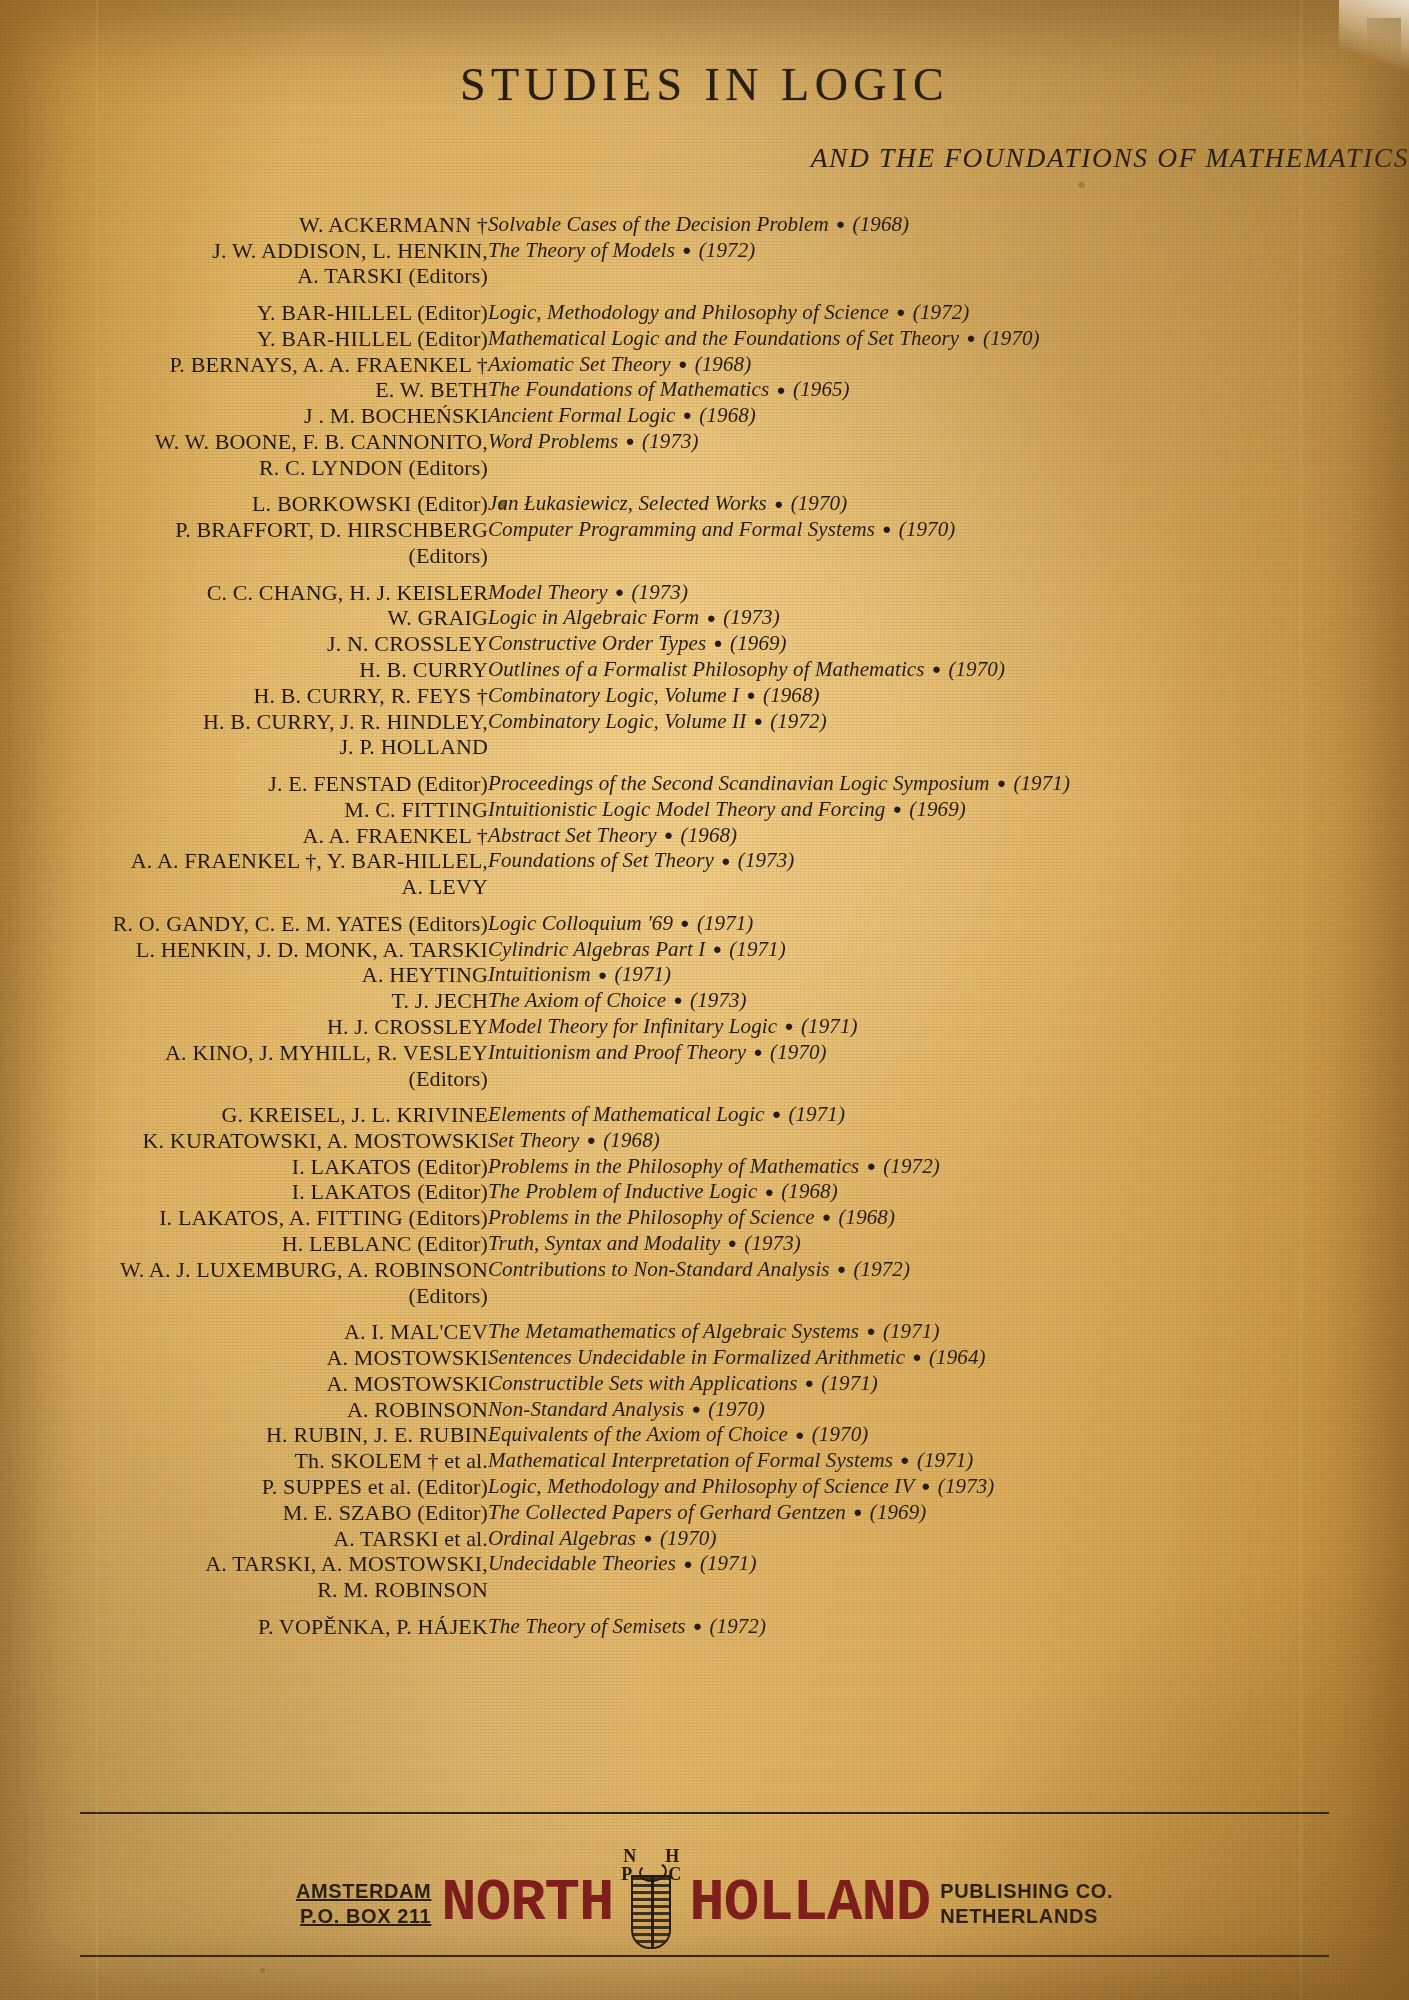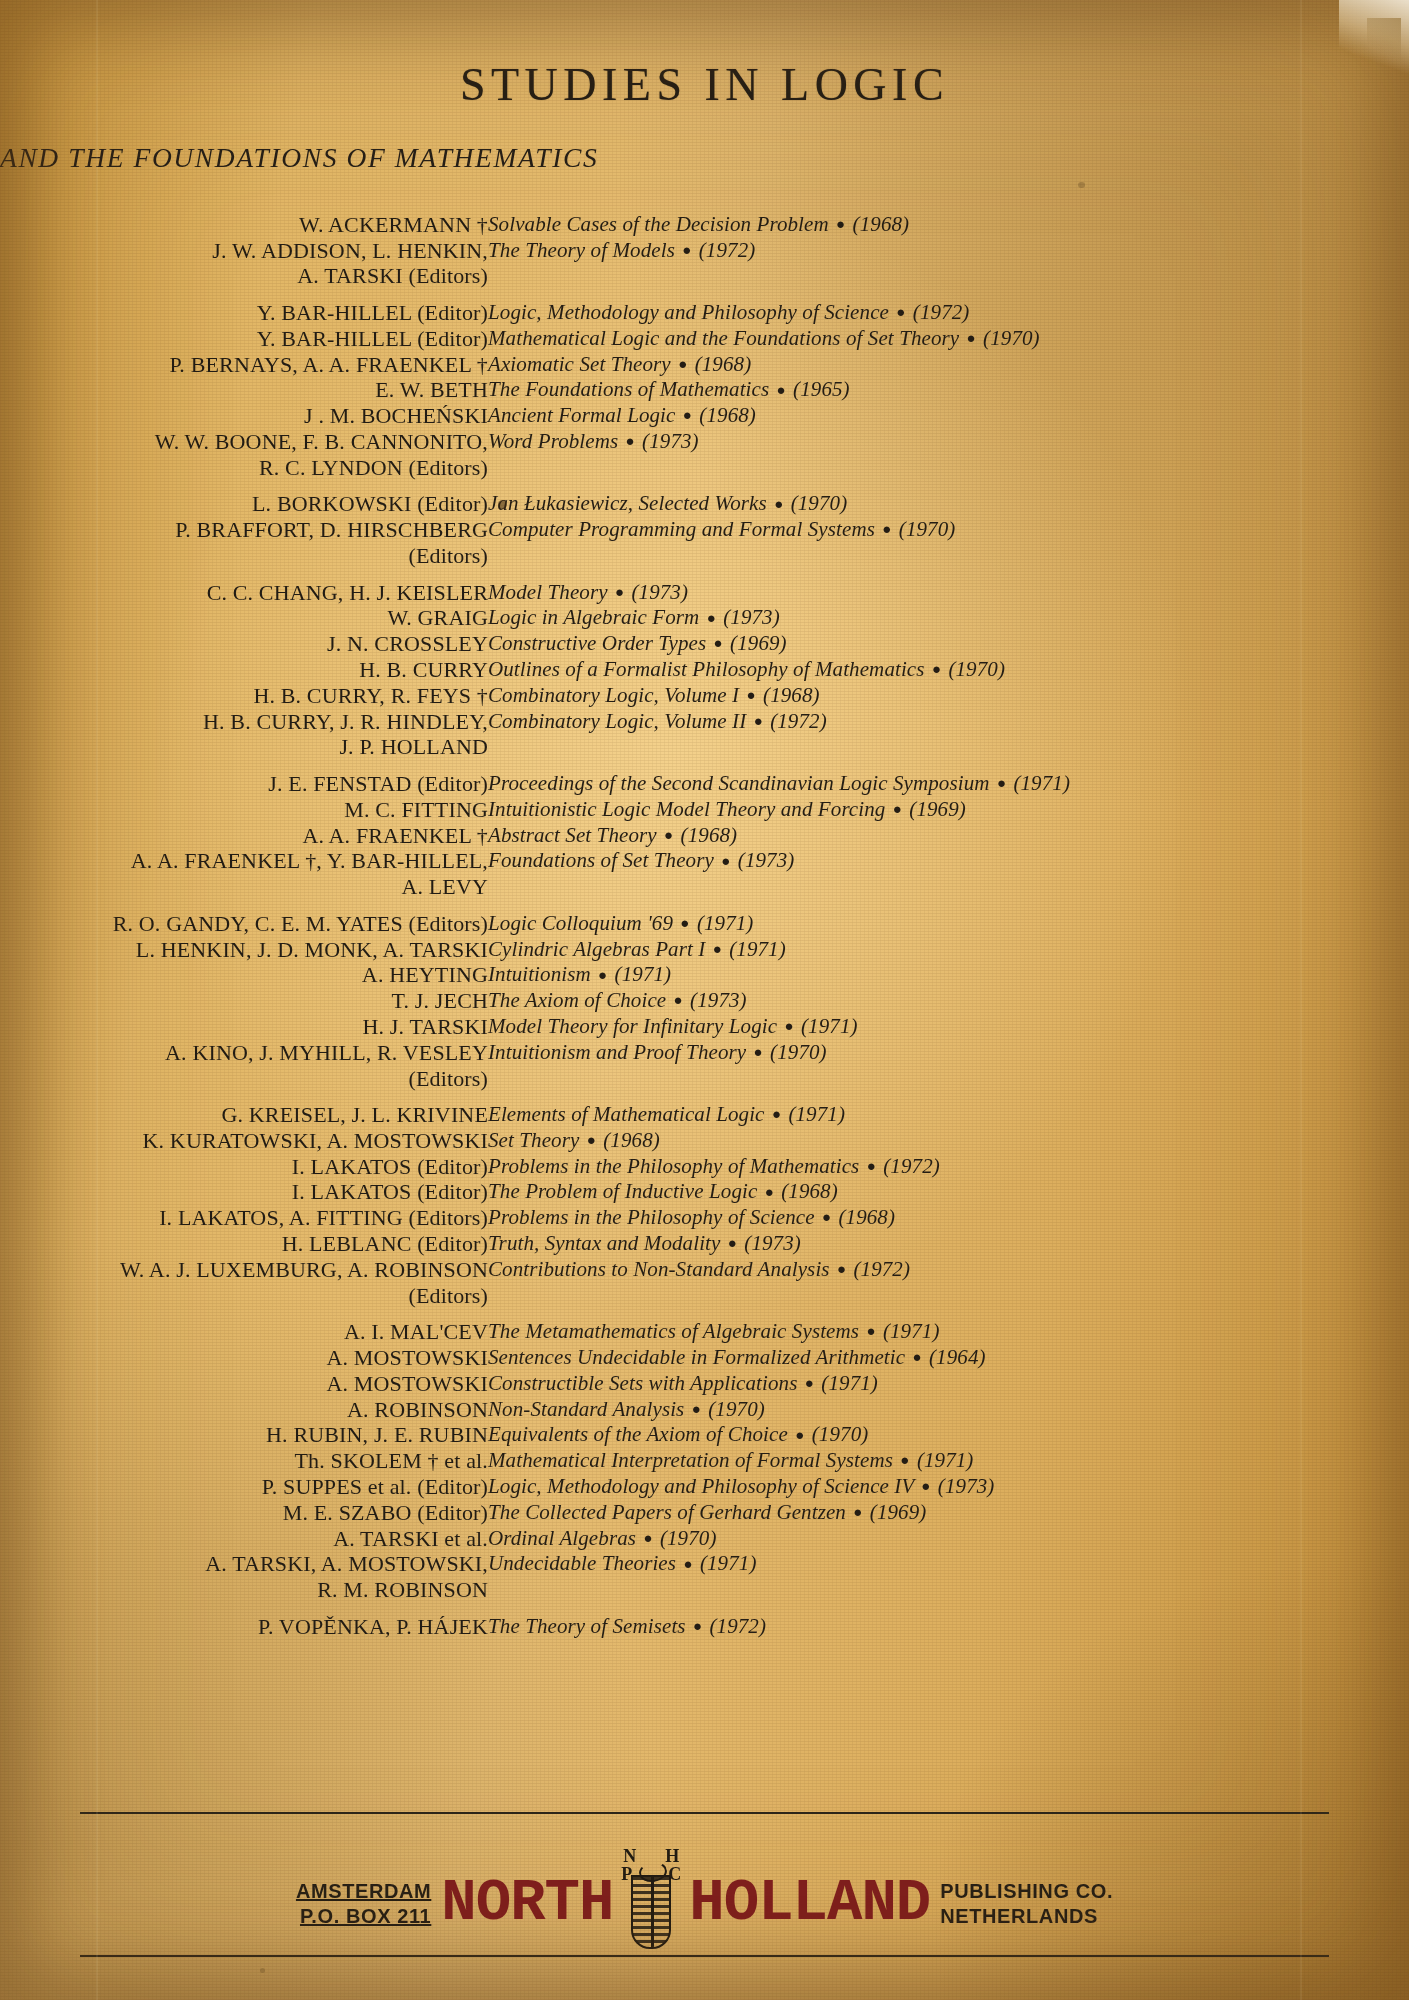--- a/index.html
+++ b/index.html
@@ -52,21 +52,21 @@
   .title{
     text-align:center;
     font-size:46px;
     letter-spacing:5.5px;
     margin-top:58px;
     font-weight:400;
     color:#221d16;
     text-shadow:0 0 1px rgba(40,30,12,.5);
   }
   .subtitle{
-    text-align:left;
+    text-align:right;
     font-style:italic;
     font-size:27.5px;
     letter-spacing:1.6px;
     margin-top:26px;
     color:#241e17;
   }
 
   
   table.series{
     border-collapse:collapse;
@@ -303,21 +303,21 @@
         </tr>
         <tr>
           <td class="authors">A. HEYTING</td>
           <td class="work">Intuitionism <span class="dot">●</span><span class="yr"> (1971)</span></td>
         </tr>
         <tr>
           <td class="authors">T. J. JECH</td>
           <td class="work">The Axiom of Choice <span class="dot">●</span><span class="yr"> (1973)</span></td>
         </tr>
         <tr>
-          <td class="authors">H. J. TARSKI</td>
+          <td class="authors">H. J. CROSSLEY</td>
           <td class="work">Model Theory for Infinitary Logic <span class="dot">●</span><span class="yr"> (1971)</span></td>
         </tr>
         <tr>
           <td class="authors">A. KINO, J. MYHILL, R. VESLEY</td>
           <td class="work">Intuitionism and Proof Theory <span class="dot">●</span><span class="yr"> (1970)</span></td>
         </tr>
         <tr>
           <td class="authors">(Editors)</td>
           <td class="work"></td>
         </tr>

